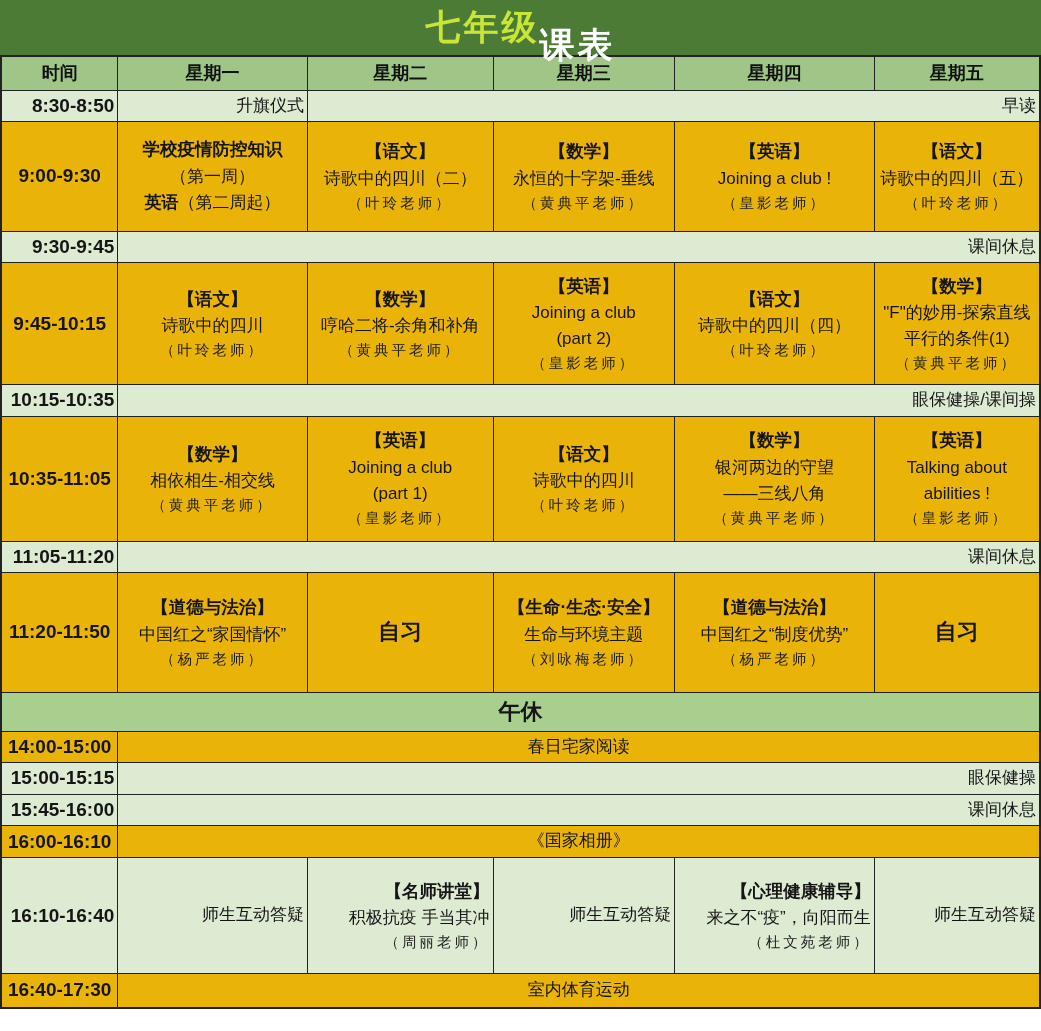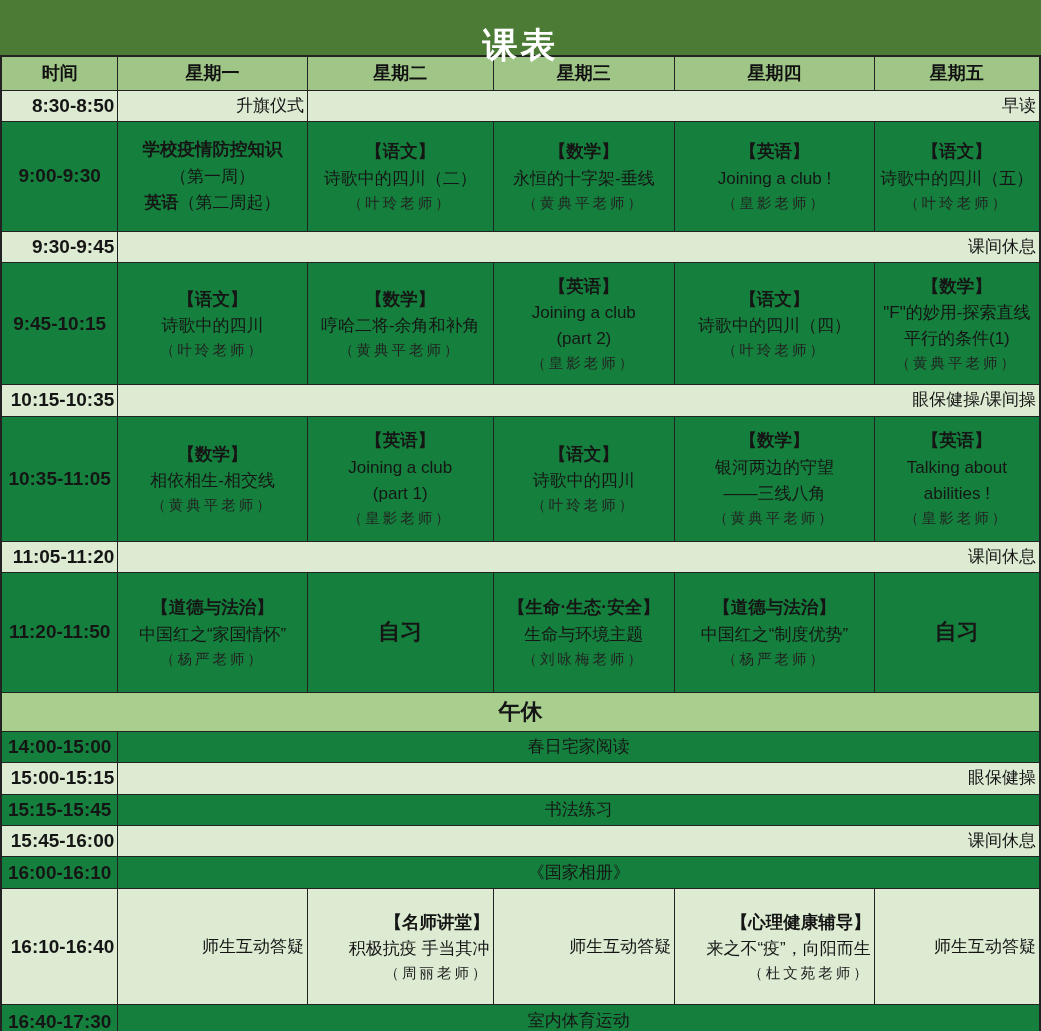--- a/index.html
+++ b/index.html
@@ -24,35 +24,36 @@
   th, td {
     border:1px solid var(--border, #222);
     text-align:center; vertical-align:middle;
     padding:2px 3px; overflow:hidden;
   }
   th {
     background:var(--header-bg, #9fc687);
     font-size:18px; font-weight:bold; height:34px; color:#111;margin-left:40px;
   }
   td.time { font-weight:bold; font-size:19px; }
-  tr.class td { background:#15803d; }
+  tr.class td { background:#eab308; }
   tr.rest  td { background:var(--stripe-bg, #dcebd2);text-align:right; }
   tr.lunch td { background:var(--lunch-bg, #a9cf8f); }
   .line { font-size:17px; line-height:1.55; }
   .line.title { font-weight:bold; font-size:17.5px; }
   .line.bold  { font-weight:bold; font-size:22px; }
   .line.teacher {
     font-family:"DejaVu Serif", serif;
     font-size:14.5px; letter-spacing:3px; color:#222;
   }
 </style>
 </head>
 <body>
 
 <div class="title-bar">
+  <span class="title-accent">七年级</span>
     <span class="title-rest">课表</span>
 </div>
 
 <table>
   <colgroup>
     <col style="width:11.24%">
     <col style="width:18.25%">
     <col style="width:17.87%">
     <col style="width:17.48%">
     <col style="width:19.21%">
@@ -219,26 +220,20 @@
         <td colspan="5">
           <div class="line ">春日宅家阅读</div>
         </td>
       </tr>
       <tr class="rest" style="height: 23px;">
         <td class="time">15:00-15:15</td>
         <td colspan="5">
           <div class="line ">眼保健操</div>
         </td>
       </tr>
-      <tr class="class" style="height: 31px;">
-        <td class="time">15:15-15:45</td>
-        <td colspan="5">
-          <div class="line ">书法练习</div>
-        </td>
-      </tr>
       <tr class="rest" style="height: 31px;">
         <td class="time">15:45-16:00</td>
         <td colspan="5">
           <div class="line ">课间休息</div>
         </td>
       </tr>
       <tr class="class" style="height: 32px;">
         <td class="time">16:00-16:10</td>
         <td colspan="5">
           <div class="line ">《国家相册》</div>

